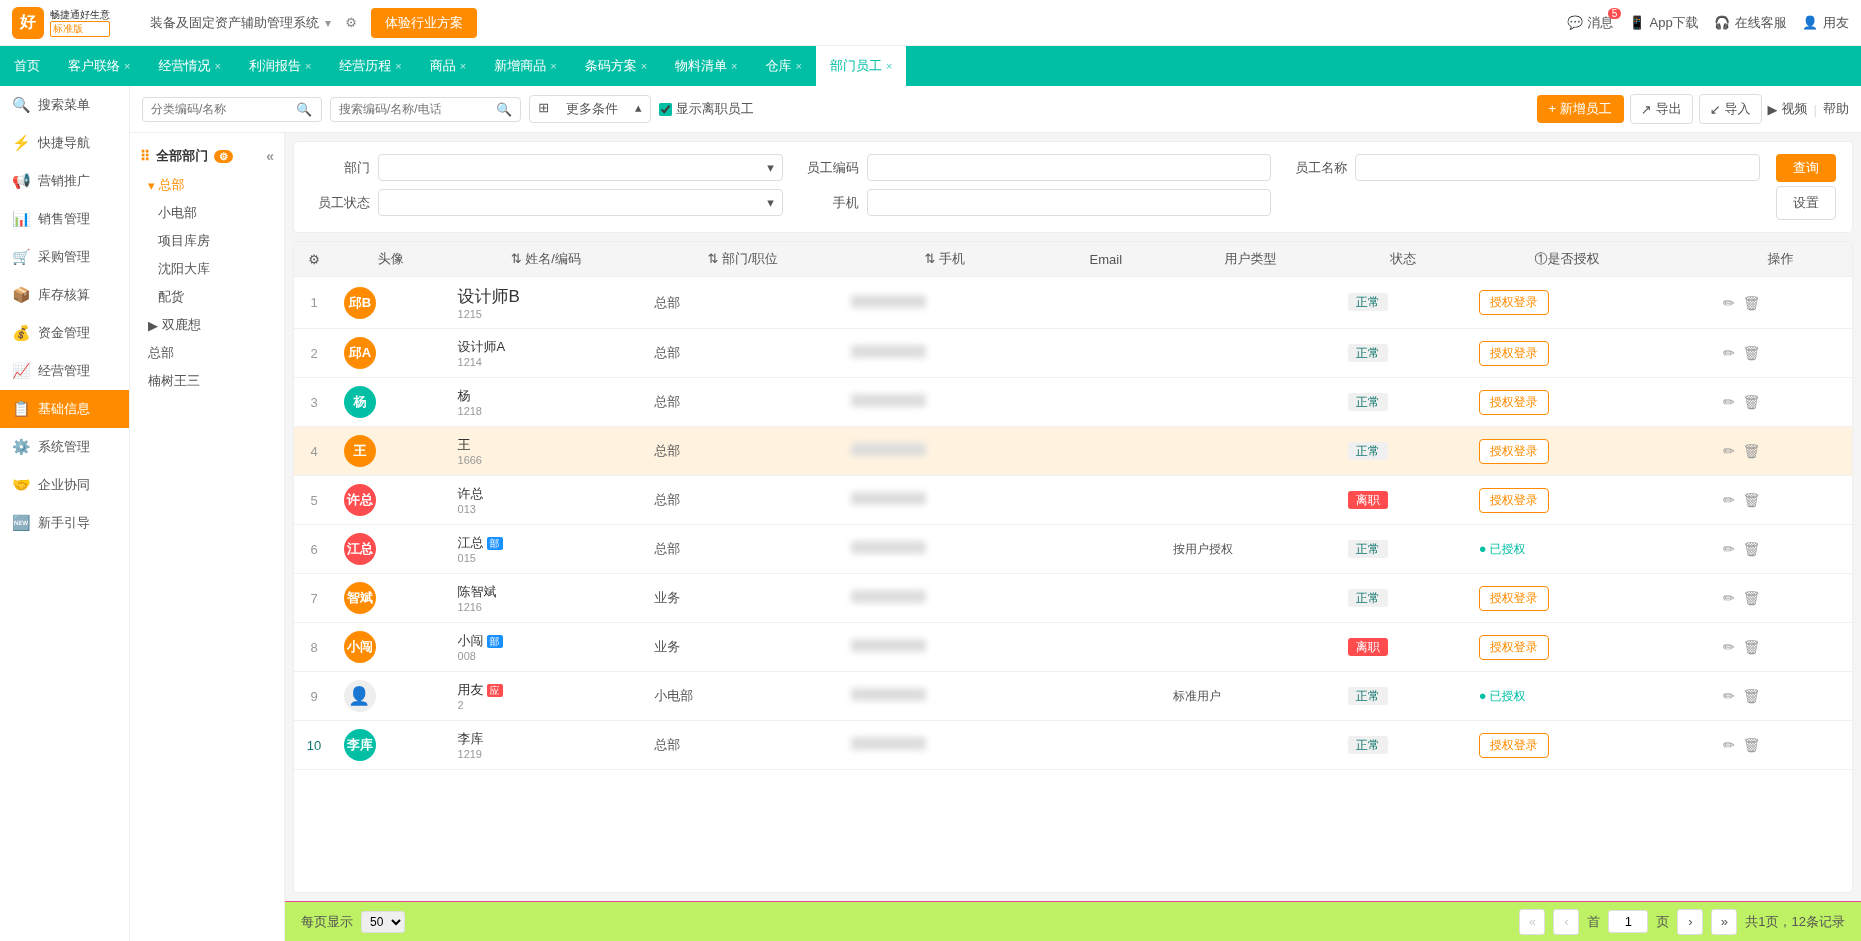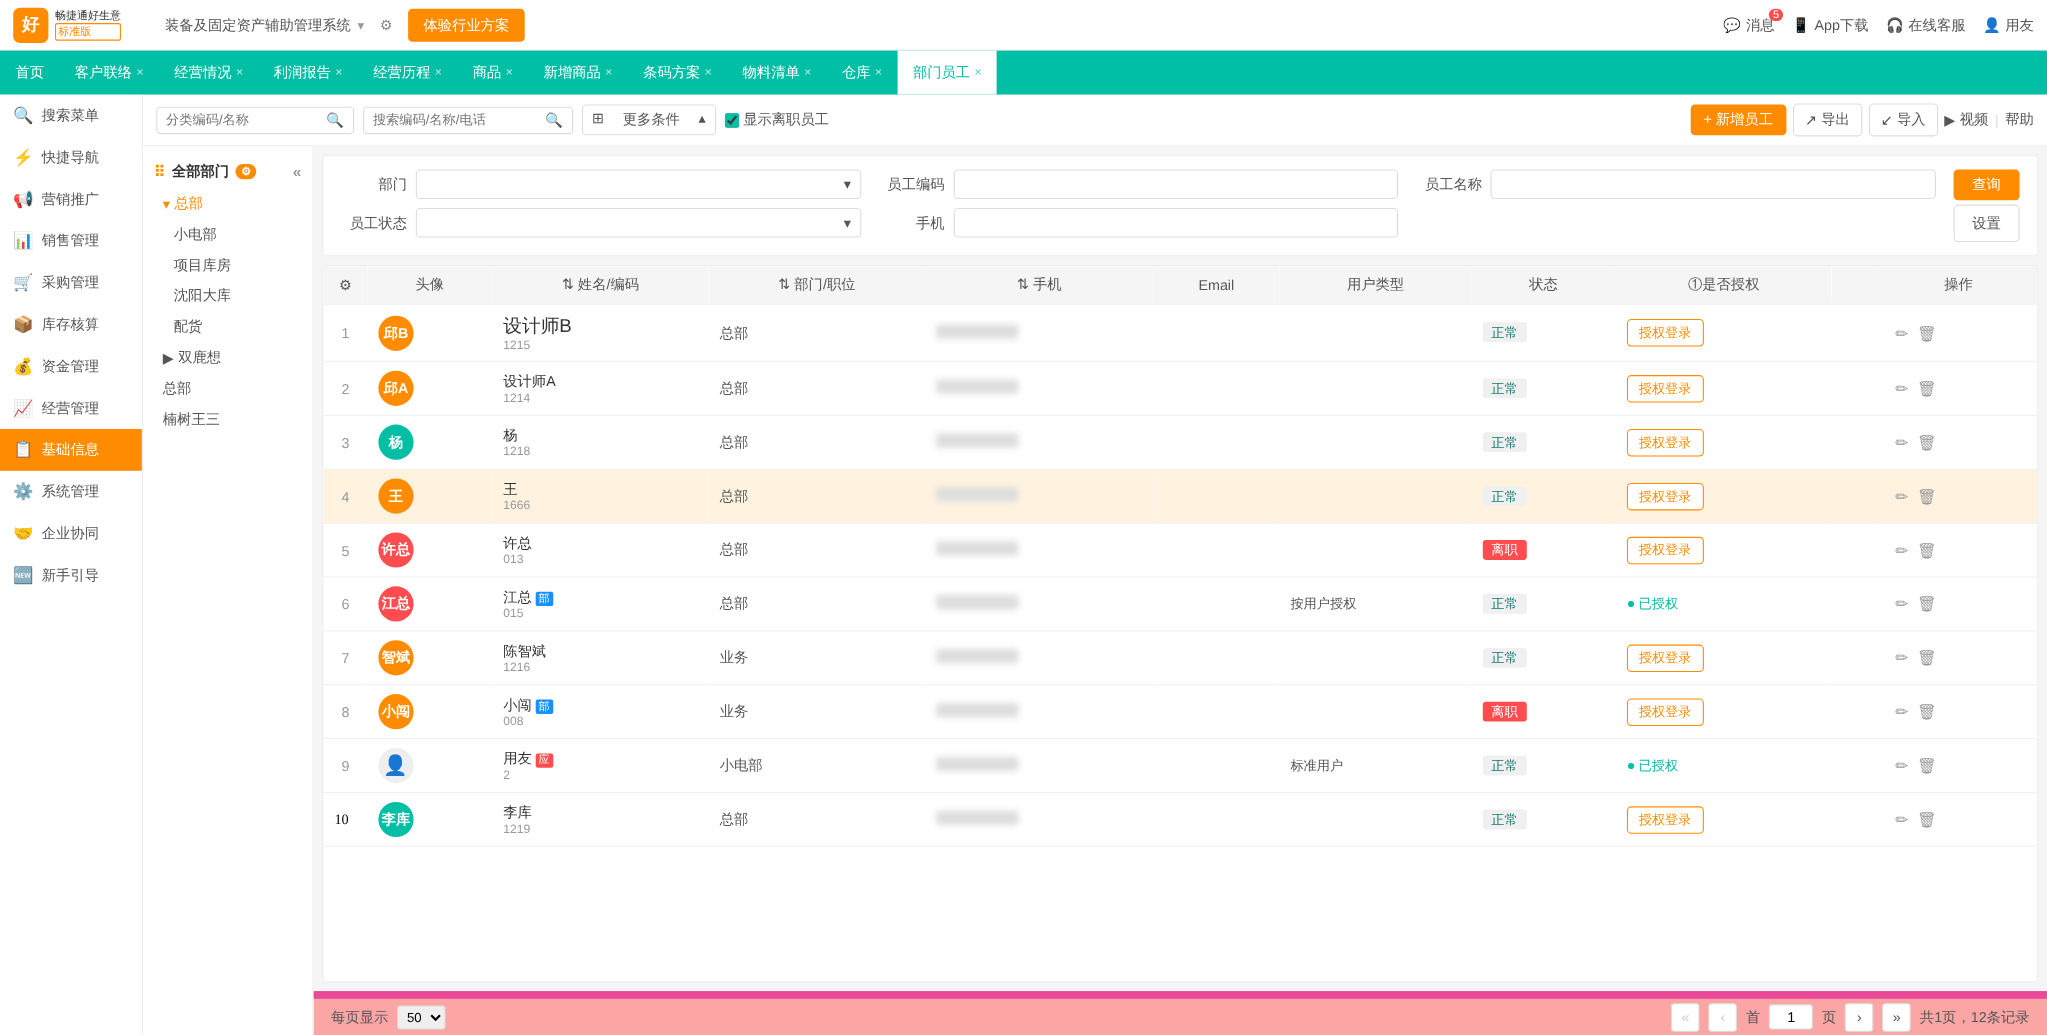--- a/index.html
+++ b/index.html
@@ -91,21 +91,21 @@
     .tag-dept { background: #1890ff; color: #fff; border-radius: 2px; font-size: 10px; padding: 1px 3px; margin-left: 3px; }
     .tag-apply { background: #ff4d4f; color: #fff; border-radius: 2px; font-size: 10px; padding: 1px 3px; margin-left: 3px; }
     .status-normal { color: #0f766e; background: #f0f0f0; border-radius: 3px; padding: 2px 8px; font-size: 12px; }
     .status-resigned { color: #fff; background: #ff4d4f; border-radius: 3px; padding: 2px 8px; font-size: 12px; }
     .btn-authorize { border: 1px solid #ff8c00; color: #ff8c00; background: #fff; border-radius: 4px; padding: 3px 10px; font-size: 12px; cursor: pointer; white-space: nowrap; }
     .authorized-dot { color: #00bfa5; margin-right: 3px; }
     .authorized-text { color: #00bfa5; font-size: 12px; }
     .op-btn { background: none; border: none; cursor: pointer; color: #999; font-size: 14px; padding: 2px 4px; }
 
     
-    .pagination { height: 40px; background: #fca5a5; border-top: 7px solid #ec4899; display: flex; align-items: center; padding: 0 16px; gap: 8px; font-size: 13px; color: #555; }
+    .pagination { height: 40px; background: #bef264; border-top: 1px solid #ec4899; display: flex; align-items: center; padding: 0 16px; gap: 8px; font-size: 13px; color: #555; }
     .pagination .page-info { margin-left: auto; display: flex; align-items: center; gap: 8px; }
     .page-btn { width: 26px; height: 26px; display: flex; align-items: center; justify-content: center; border: 1px solid #ddd; border-radius: 3px; cursor: pointer; background: #fff; color: #555; }
     .page-btn.disabled { color: #ccc; cursor: not-allowed; }
     .page-input { width: 40px; border: 1px solid #ddd; border-radius: 3px; text-align: center; padding: 3px; }
 
     
     .blurred { filter: blur(3px); color: transparent; background: #ddd; border-radius: 2px; display: inline-block; width: 75px; height: 13px; }
   </style>
 </head>
 <body>
@@ -542,21 +542,21 @@
                   <td style="color: rgb(85, 85, 85);">小电部</td>
                   <td><span class="blurred"></span></td>
                   <td></td>
                   <td style="font-size: 12px; color: rgb(85, 85, 85);">标准用户</td>
                   <td><span class="status-normal">正常</span></td>
                   <td><span class="authorized-dot">●</span><span class="authorized-text">已授权</span></td>
                   <td></td>
                   <td><button class="op-btn">✏</button><button class="op-btn">🗑</button></td>
                 </tr>
                 <tr>
-                  <td style="text-align: left; color: #000000; font-family: Liberation Serif, serif;">10</td>
+                  <td style="text-align: center; color: #0f766e;">10</td>
                   <td>
                     <div class="avatar" style="background: rgb(0, 191, 165);">李库</div>
                   </td>
                   <td>
                     <div style="font-size:13px;color:#333;">李库</div>
                     <div style="font-size:11px;color:#999;">1219</div>
                   </td>
                   <td style="color: rgb(85, 85, 85);">总部</td>
                   <td><span class="blurred"></span></td>
                   <td></td>

